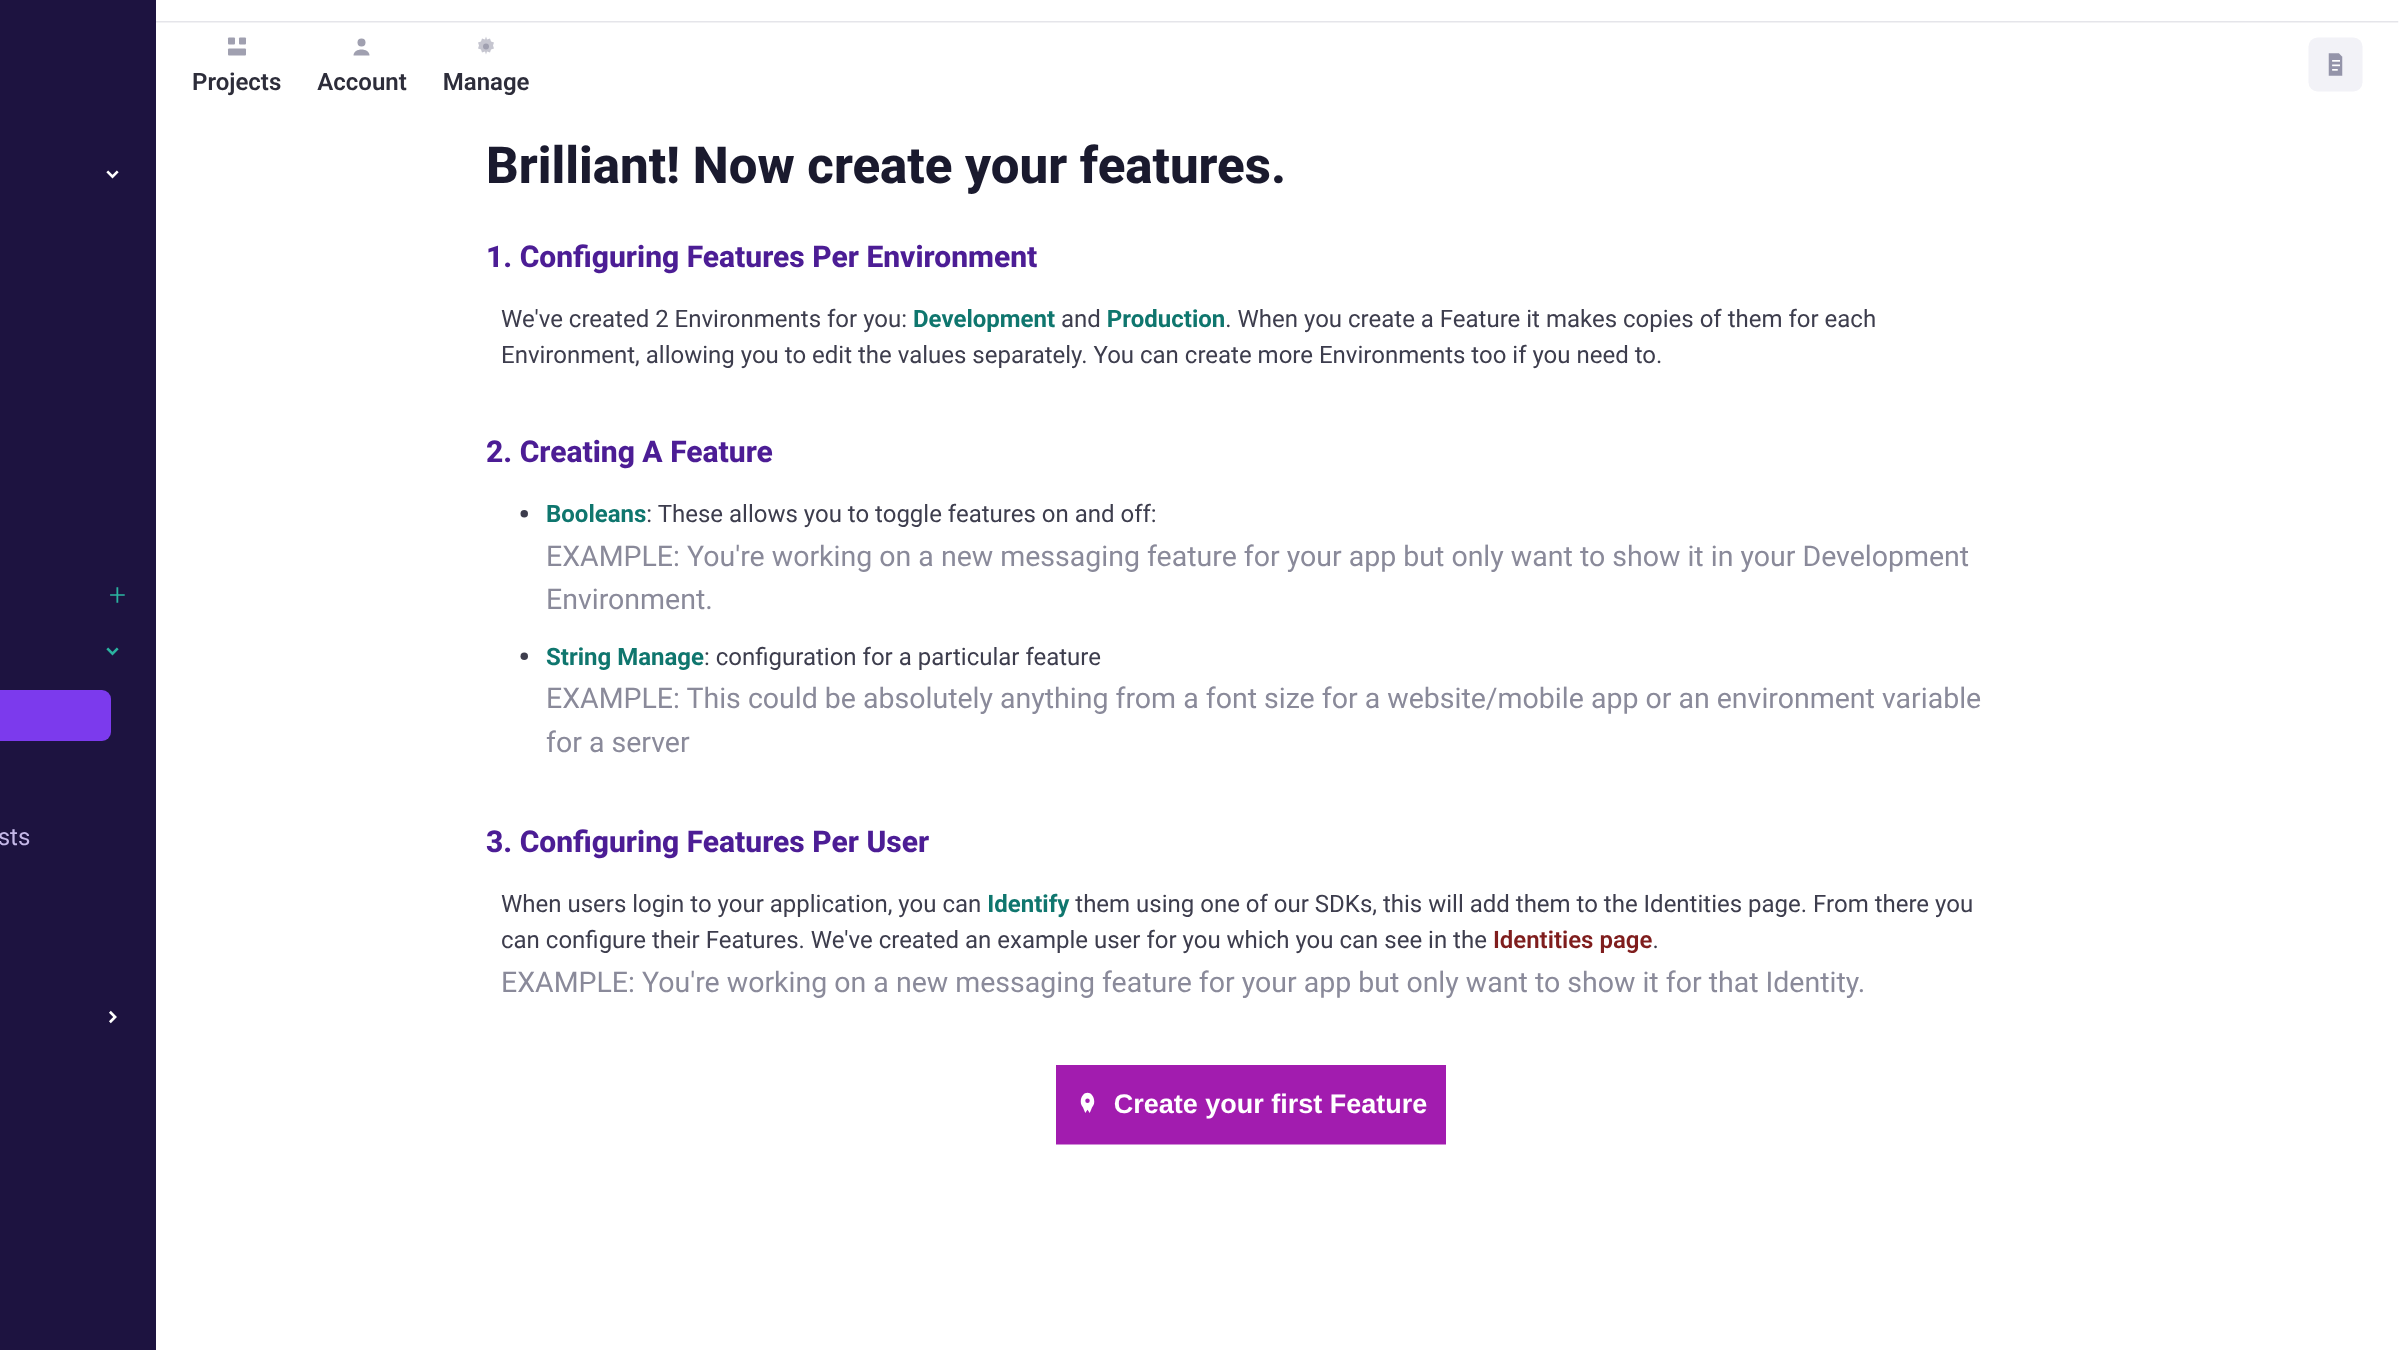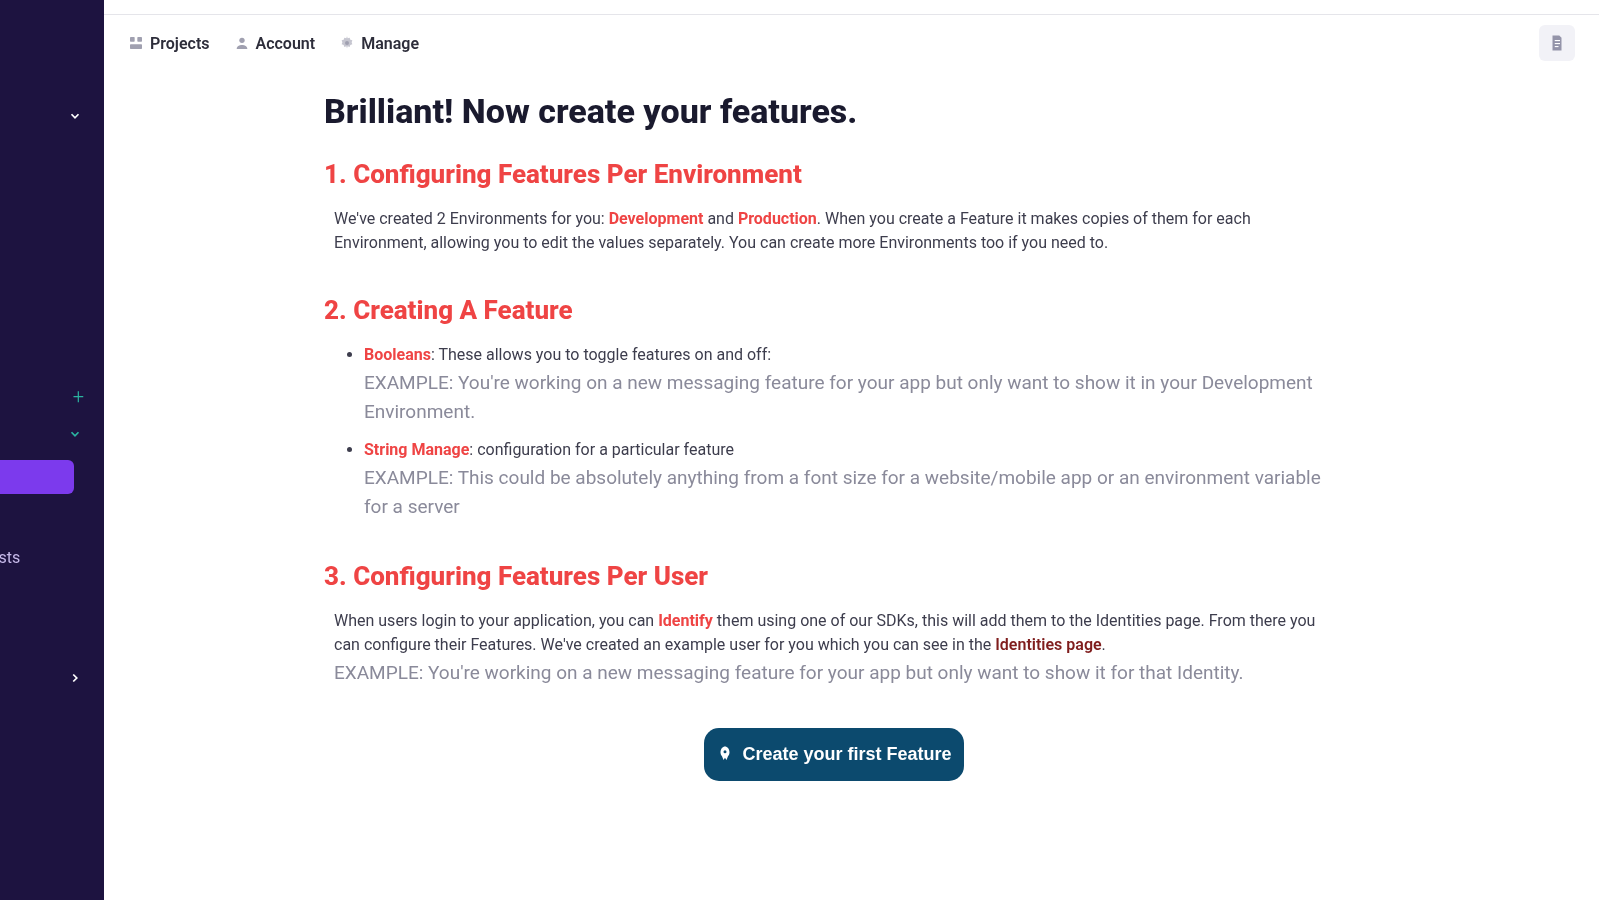--- a/index.html
+++ b/index.html
@@ -80,20 +80,21 @@
   gap: 24px;
 }
 .nav-item {
   display: flex;
   align-items: center;
   gap: 6px;
   color: #2d2d3a;
   font-size: 16px;
   font-weight: 600;
   cursor: pointer;
+  flex-direction: column;
 }
 .nav-item .nav-icon {
   color: #a0a0b0;
   display: inline-flex;
   align-items: center;
 }
 .topbar-right {
   display: flex;
   gap: 8px;
 }
@@ -114,54 +115,54 @@
   max-width: 1020px;
   margin-left: 220px;
 }
 h1 {
   font-size: 34px;
   font-weight: 800;
   color: #1a1a2e;
   margin-bottom: 28px;
 }
 h2 {
-  font-size: 26px;
+  font-size: 20px;
   font-weight: 800;
-  color: #ef4444;
+  color: #4c1d95;
   margin-bottom: 18px;
 }
 .section { margin-bottom: 40px; }
 .section-body {
   padding-left: 10px;
   font-size: 16px;
   line-height: 1.5;
   color: #3d3d4d;
 }
-.section-body strong { font-weight: 700; color: #ef4444; }
+.section-body strong { font-weight: 700; color: #0f766e; }
 ul { list-style: disc; padding-left: 30px; }
 li { margin-bottom: 12px; }
 .example {
   font-size: 19px;
   color: #8a8a9a;
   margin-top: 2px;
 }
 a.link { color: #7f1d1d; text-decoration: none; font-weight: 600; }
 .cta-wrap {
   text-align: center;
   margin-top: 30px;
 }
 .cta-btn {
   display: inline-flex;
   align-items: center;
   gap: 8px;
-  background: #0c4a6e;
+  background: #a21caf;
   color: #fff;
   border: none;
   padding: 16px 12px;
-  border-radius: 15px;
+  border-radius: 0;
   font-size: 18px;
   font-weight: 700;
   cursor: pointer;
 }
 .cta-btn svg { width: 18px; height: 18px; fill: #fff; }
 svg.icon { width: 14px; height: 14px; }
 </style>
 </head>
 <body>
 

